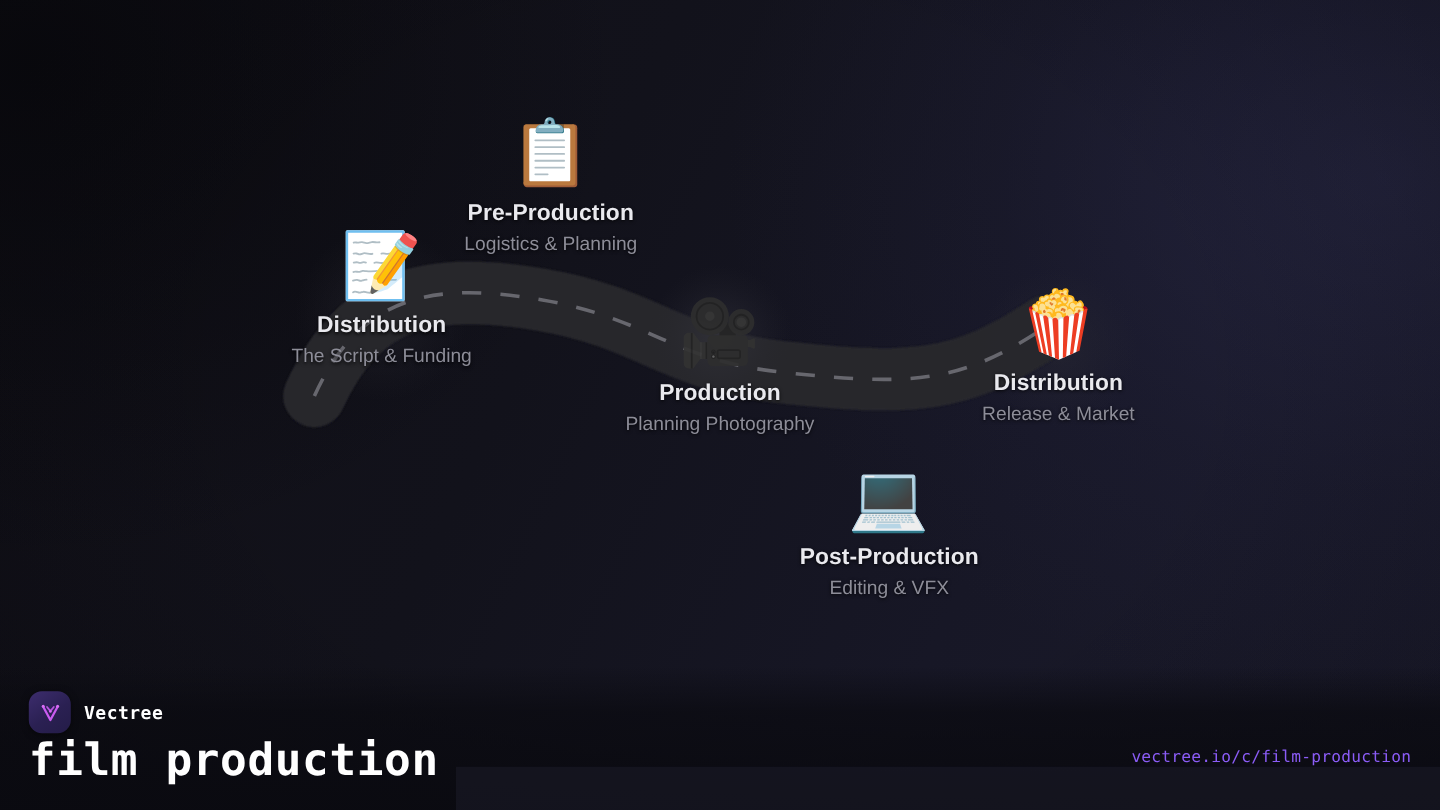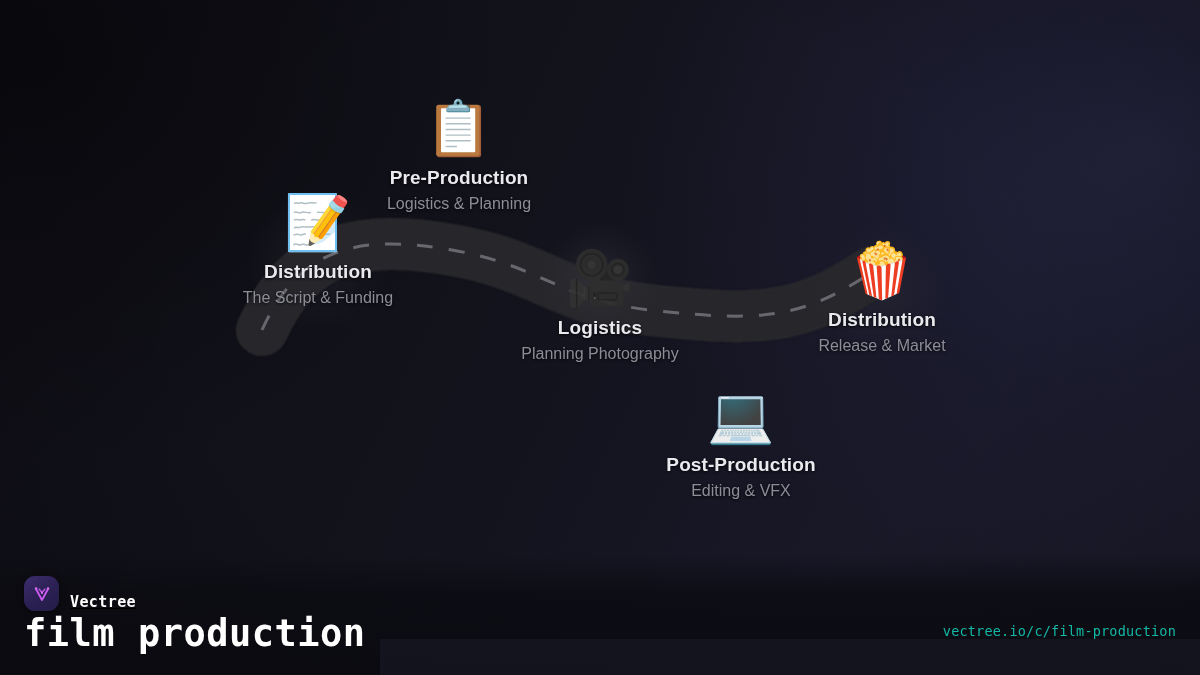--- a/index.html
+++ b/index.html
@@ -102,23 +102,22 @@
     width: 820px;
     height: 36px;
     background: rgba(30,30,46,0.45);
     pointer-events: none;
   }
   .brand-row {
     position: absolute;
     left: 24px;
     top: 576px;
     display: flex;
-    align-items: flex-end;
+    align-items: center;
     gap: 11px;
-    text-decoration: underline;
   }
   .brand-mark {
     width: 35px;
     height: 35px;
     border-radius: 11px;
     background: linear-gradient(145deg, #3d2d6e 0%, #2a2052 55%, #241c48 100%);
     display: flex;
     align-items: center;
     justify-content: center;
     box-shadow: 0 1px 6px rgba(0,0,0,0.5);
@@ -140,21 +139,21 @@
     color: #ffffff;
     letter-spacing: 0.5px;
     line-height: 44px;
   }
   .page-url {
     position: absolute;
     right: 24px;
     top: 623px;
     font-family: "DejaVu Sans Mono", monospace;
     font-size: 13.5px;
-    color: #14b8a6;
+    color: #8b5cf6;
     letter-spacing: 0.2px;
   }
 </style>
 </head>
 <body>
 
 <div id="stage">
 
   <div class="bg-base"></div>
   <div class="bg-glow-r"></div>
@@ -197,21 +196,21 @@
         <div class="node-title">Distribution</div>
         <div class="node-sub">The Script &amp; Funding</div>
       </div>
       <div class="node" style="left: 459px; top: 98px;">
         <div class="node-emoji">📋</div>
         <div class="node-title">Pre-Production</div>
         <div class="node-sub">Logistics &amp; Planning</div>
       </div>
       <div class="node" style="left: 600px; top: 248px;">
         <div class="node-emoji dim">🎥</div>
-        <div class="node-title">Logistics</div>
+        <div class="node-title">Production</div>
         <div class="node-sub">Planning Photography</div>
       </div>
       <div class="node" style="left: 741px; top: 385px;">
         <div class="node-emoji">💻</div>
         <div class="node-title">Post-Production</div>
         <div class="node-sub">Editing &amp; VFX</div>
       </div>
       <div class="node" style="left: 882px; top: 240px;">
         <div class="node-emoji">🍿</div>
         <div class="node-title">Distribution</div>

